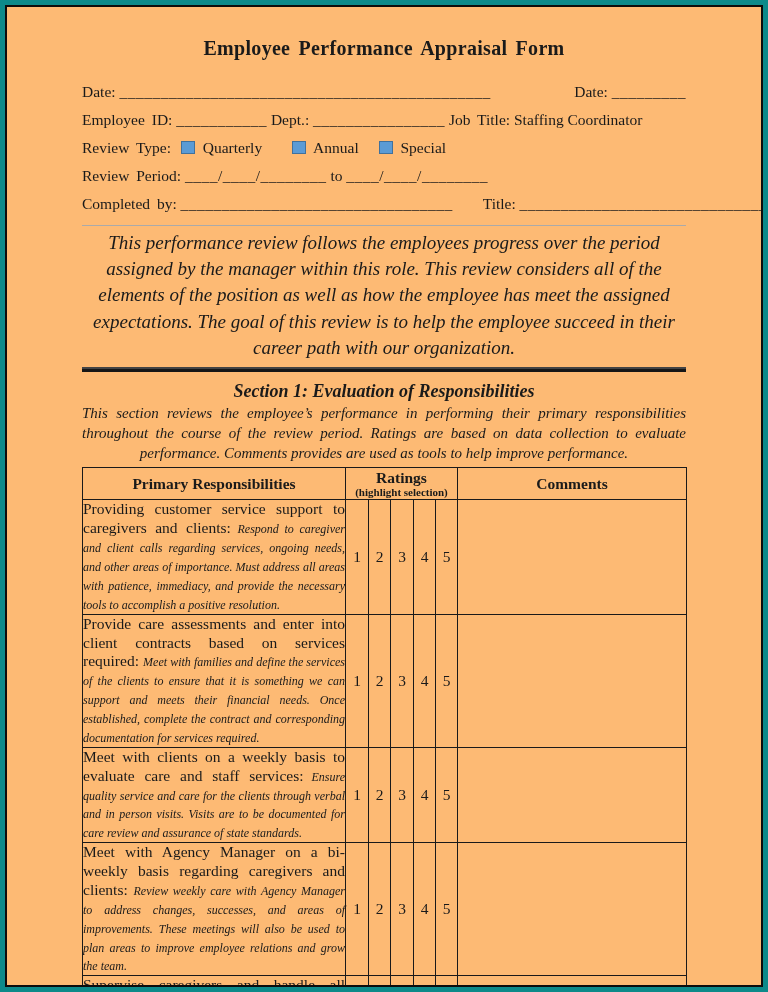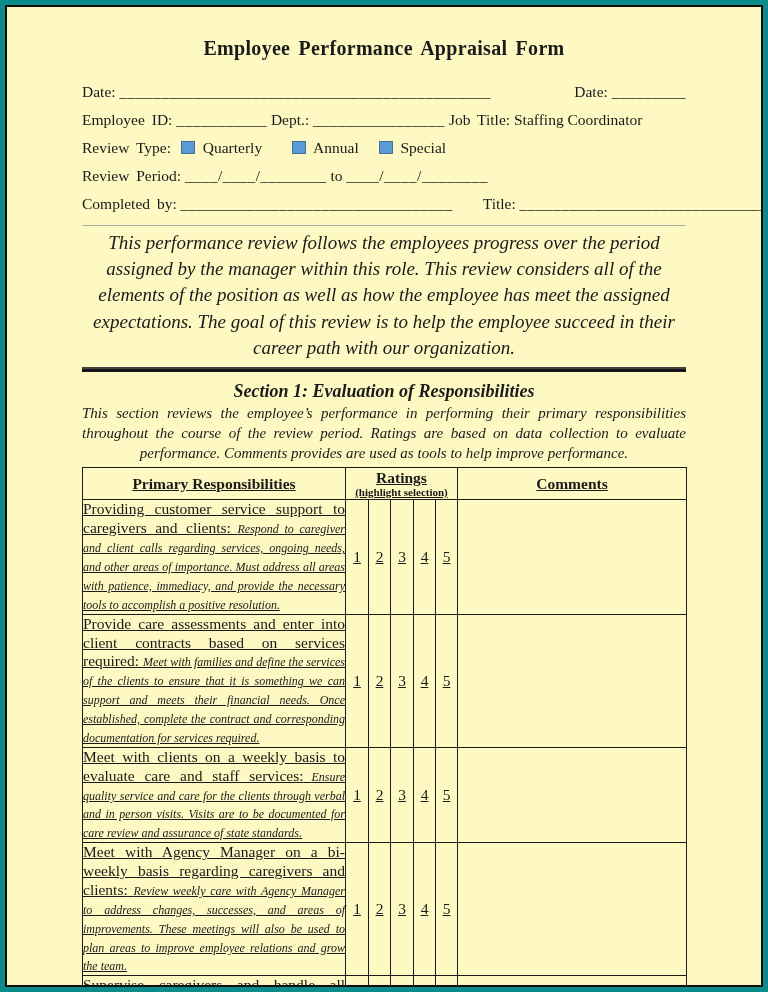--- a/index.html
+++ b/index.html
@@ -5,21 +5,21 @@
   * { box-sizing: border-box; }
   html,body { margin:0; padding:0; }
   body {
     width: 768px; height: 992px;
     background: #0d8a8a;
     font-family: "Liberation Serif", serif;
     position: relative;
   }
   .page {
     position: absolute; inset: 5px;
-    background: #fef9c3;
+    background: #fdba74;
     border: 2px solid #0c0c0c;
     overflow: hidden;
   }
   .content { width: 604px; margin: 0 auto; color: #1a1a1a; }
   .doc-title {
     text-align: center; font-weight: bold;
     font-size: 20px; margin: 30px 0 18px 0;
     letter-spacing: .3px; word-spacing: 3px;
   }
   .form-line { font-size: 15.5px; padding: 5px 0; white-space: nowrap; }
@@ -45,21 +45,21 @@
     text-align: center; font-weight: bold; font-style: italic;
     font-size: 18px; margin: 9px 0 2px 0;
   }
   .section-desc {
     font-style: italic; font-size: 15px; line-height: 1.32;
     text-align: justify; text-align-last: center; margin: 0 0 4px 0;
   }
   table.eval {
     width: 604px; border-collapse: collapse; table-layout: fixed;
   }
-  table.eval td, table.eval th { border: 1.6px solid #1a1a1a; padding: 0; text-decoration: underline; }
+  table.eval td, table.eval th { border: 1.6px solid #1a1a1a; padding: 0; }
   th.hdr { font-size: 15.5px; font-weight: bold; text-align: center; padding: 2px 0; }
   .ratings-hdr-main { font-size: 15.5px; font-weight: bold; line-height: 1.05; text-align: center; }
   .ratings-hdr-sub { font-size: 11px; font-weight: bold; line-height: 1.1; }
   td.resp-cell { vertical-align: top; padding: 2px 5px 2px 4px; }
   .resp-text { text-align: justify; line-height: 1.18; }
   .lead-text { font-size: 15.5px; word-spacing: 2px; }
   .detail-text { font-style: italic; font-size: 12px; }
   td.rate-cell { text-align: center; vertical-align: middle; font-size: 15.5px; }
   td.comment-cell { vertical-align: top; }
 </style>

